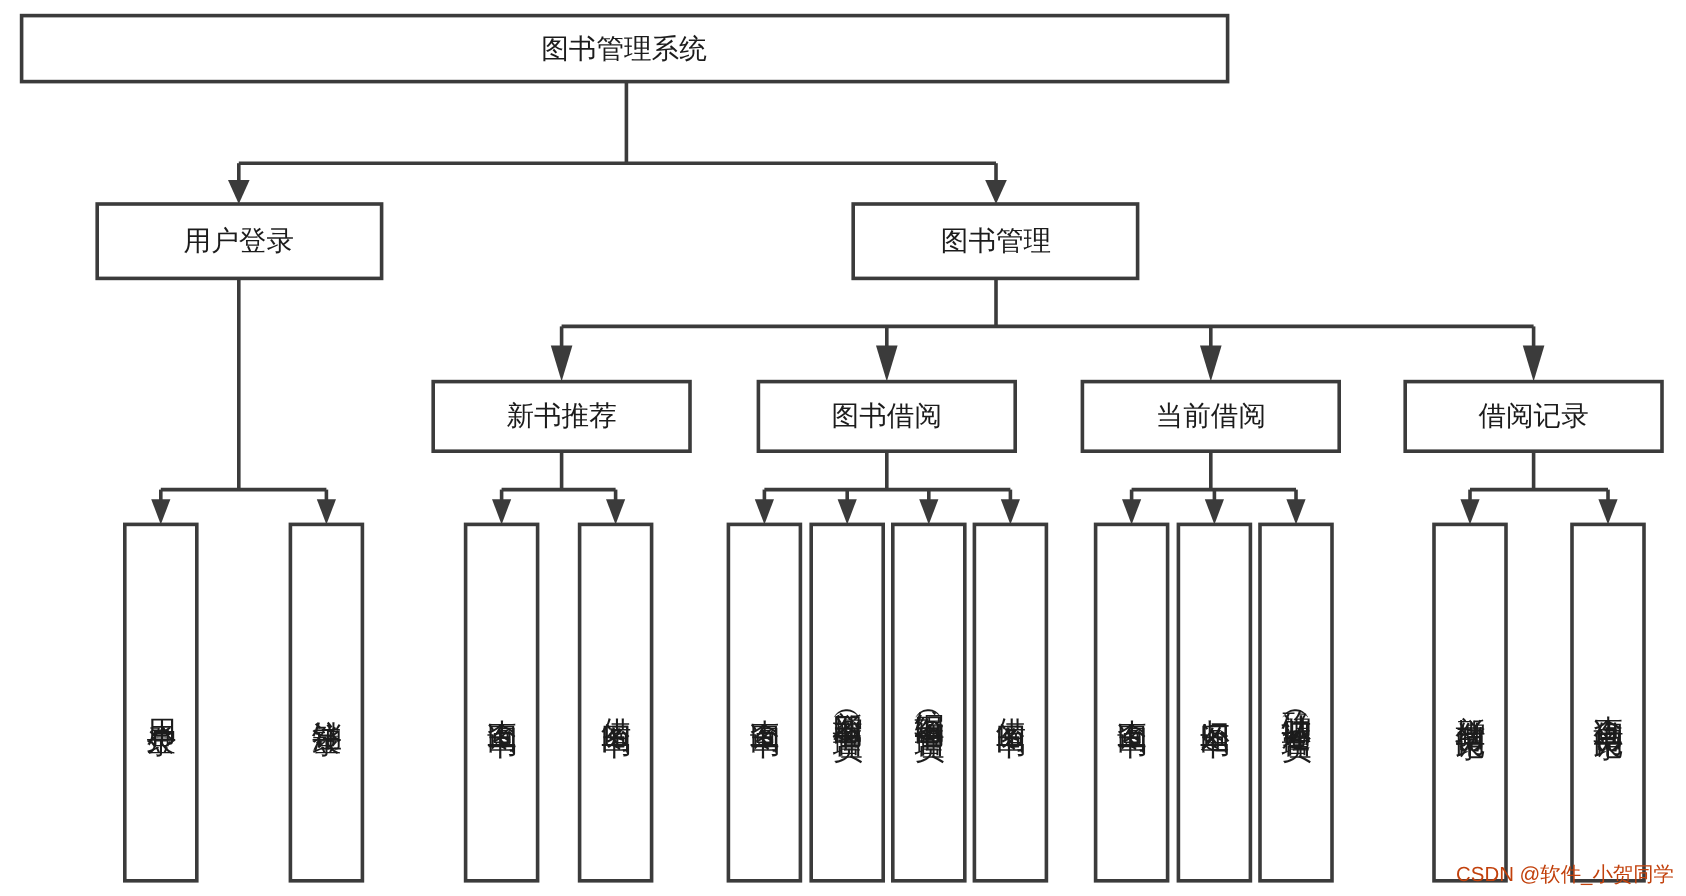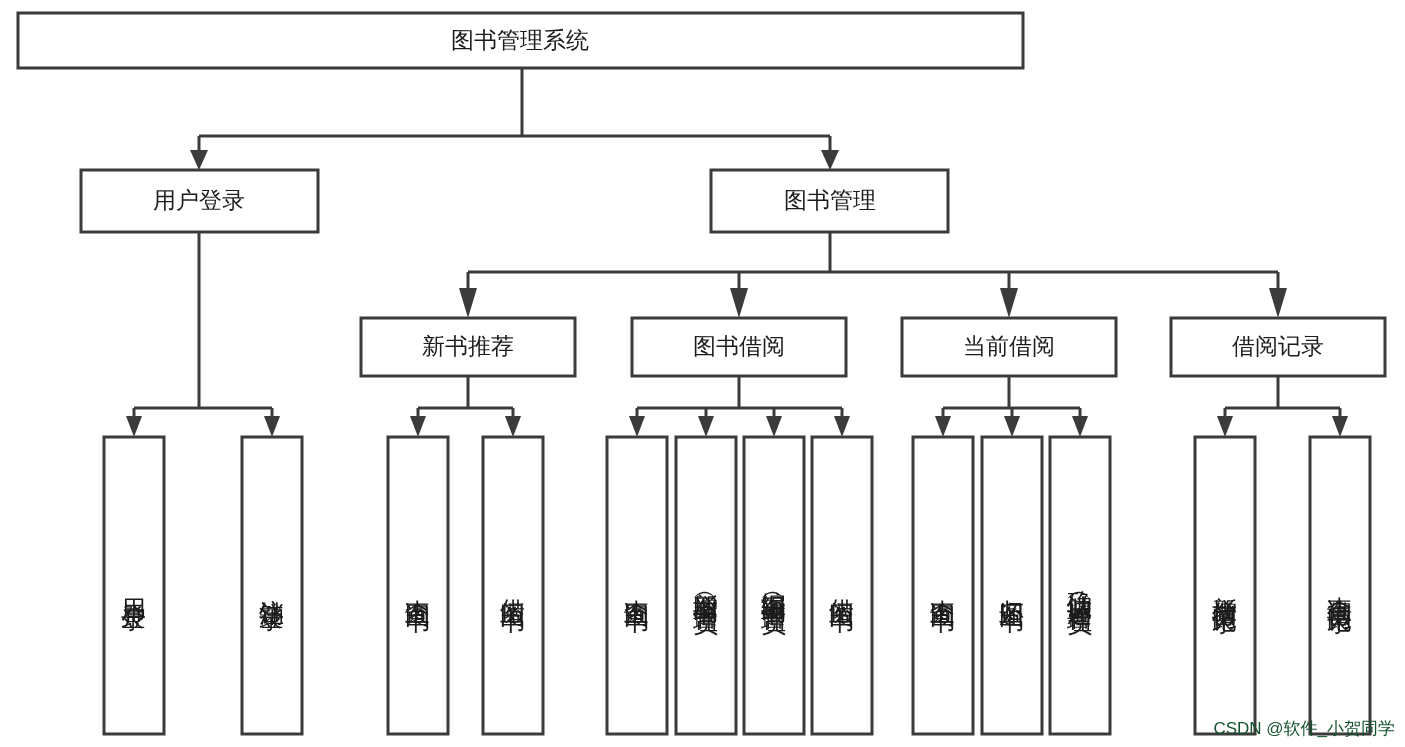--- a/index.html
+++ b/index.html
@@ -54,21 +54,21 @@
     text-orientation: upright;
     text-anchor: middle;
     letter-spacing: 3px;
   }
   .watermark {
     position: absolute;
     right: 10px;
     bottom: 7px;
     font-family: "Liberation Sans", "DejaVu Sans", sans-serif;
     font-size: 17px;
-    color: #14532d;
+    color: #c2410c;
     white-space: nowrap;
     pointer-events: none;
   }
 </style>
 </head>
 <body>
 
 <div id="diagram-root">
   <svg class="diagram-canvas" viewBox="0 0 1405 747" xmlns="http://www.w3.org/2000/svg">
 

